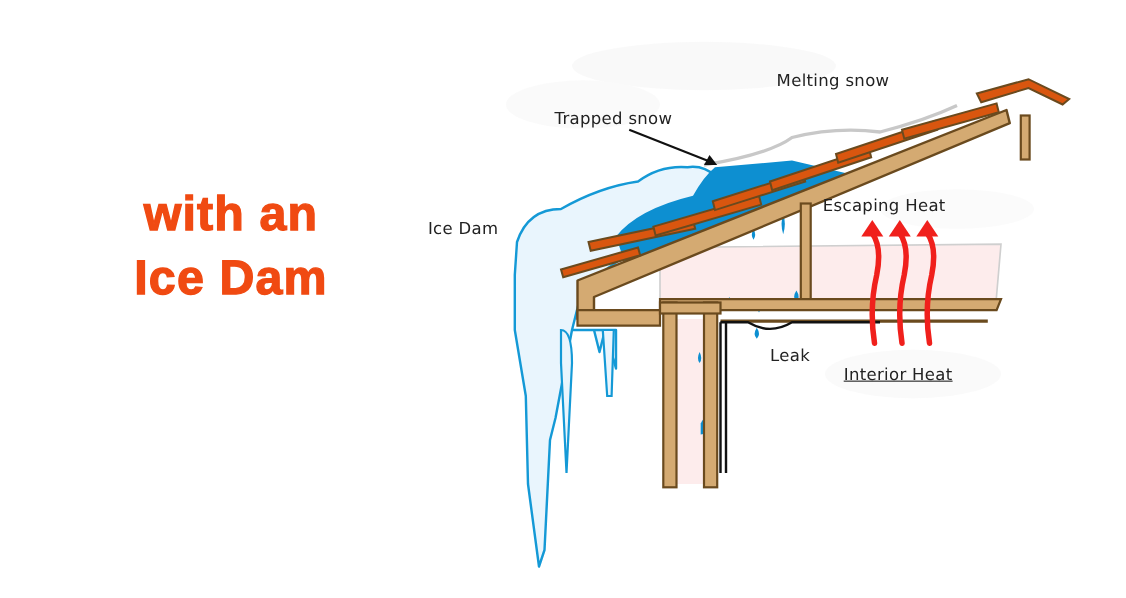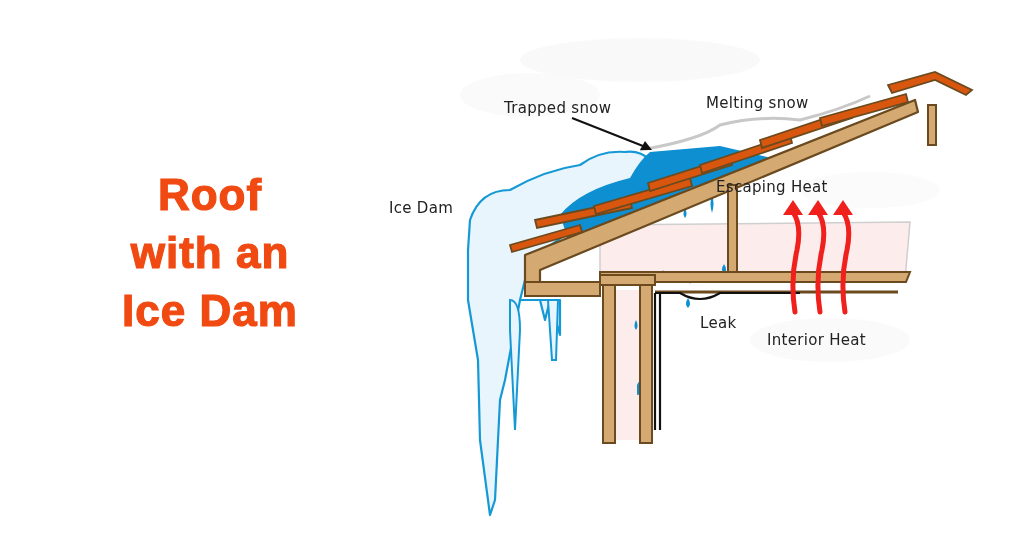--- a/index.html
+++ b/index.html
@@ -11,21 +11,20 @@
       letter-spacing: 1px;
     }
     .title span { display: block; -webkit-text-stroke: 1.2px #f04a12; }
     svg.diagram { position: absolute; left: 0; top: 0; }
     .lbl { position: absolute; font-family: "DejaVu Sans", sans-serif; font-size: 15px; color: #222; white-space: nowrap; letter-spacing: 0.3px; }
   </style>
 </head>
 <body>
 
 <div class="title">
-  <span>Roof</span>
   <span>with an</span>
   <span>Ice Dam</span>
 </div>
 
 <svg class="diagram" width="1024" height="544" viewBox="0 0 1024 544">
 
   <g opacity="0.5">
     <ellipse cx="640" cy="60" rx="120" ry="22" fill="#f4f4f4"></ellipse>
     <ellipse cx="530" cy="95" rx="70" ry="22" fill="#f6f6f6"></ellipse>
     <ellipse cx="830" cy="340" rx="80" ry="22" fill="#f6f6f6"></ellipse>
@@ -94,17 +93,17 @@
     <path d="M845 312 Q840 280 847 250 Q852 225 843 212"></path>
   </g>
   <g fill="#f0201c">
     <path d="M783 215 L793 200 L803 215 Z"></path>
     <path d="M808 215 L818 200 L828 215 Z"></path>
     <path d="M833 215 L843 200 L853 215 Z"></path>
   </g>
 </svg>
 
 <div class="lbl" style="left:504px; top:99px;">Trapped snow</div>
-<div class="lbl" style="left:706px; top:94px;">Melting snow</div>
+<div class="lbl" style="left:706px; top:64px;">Melting snow</div>
 <div class="lbl" style="left:389px; top:199px;">Ice Dam</div>
-<div class="lbl" style="left:716px; top:178px;">Escaping Heat</div>
+<div class="lbl" style="left:748px; top:178px;">Escaping Heat</div>
 <div class="lbl" style="left:700px; top:314px;">Leak</div>
-<div class="lbl" style="left:767px; top:331px;">Interior Heat</div>
+<div class="lbl" style="left:767px; top:331px;text-decoration:underline;">Interior Heat</div>
 
 </body></html>

